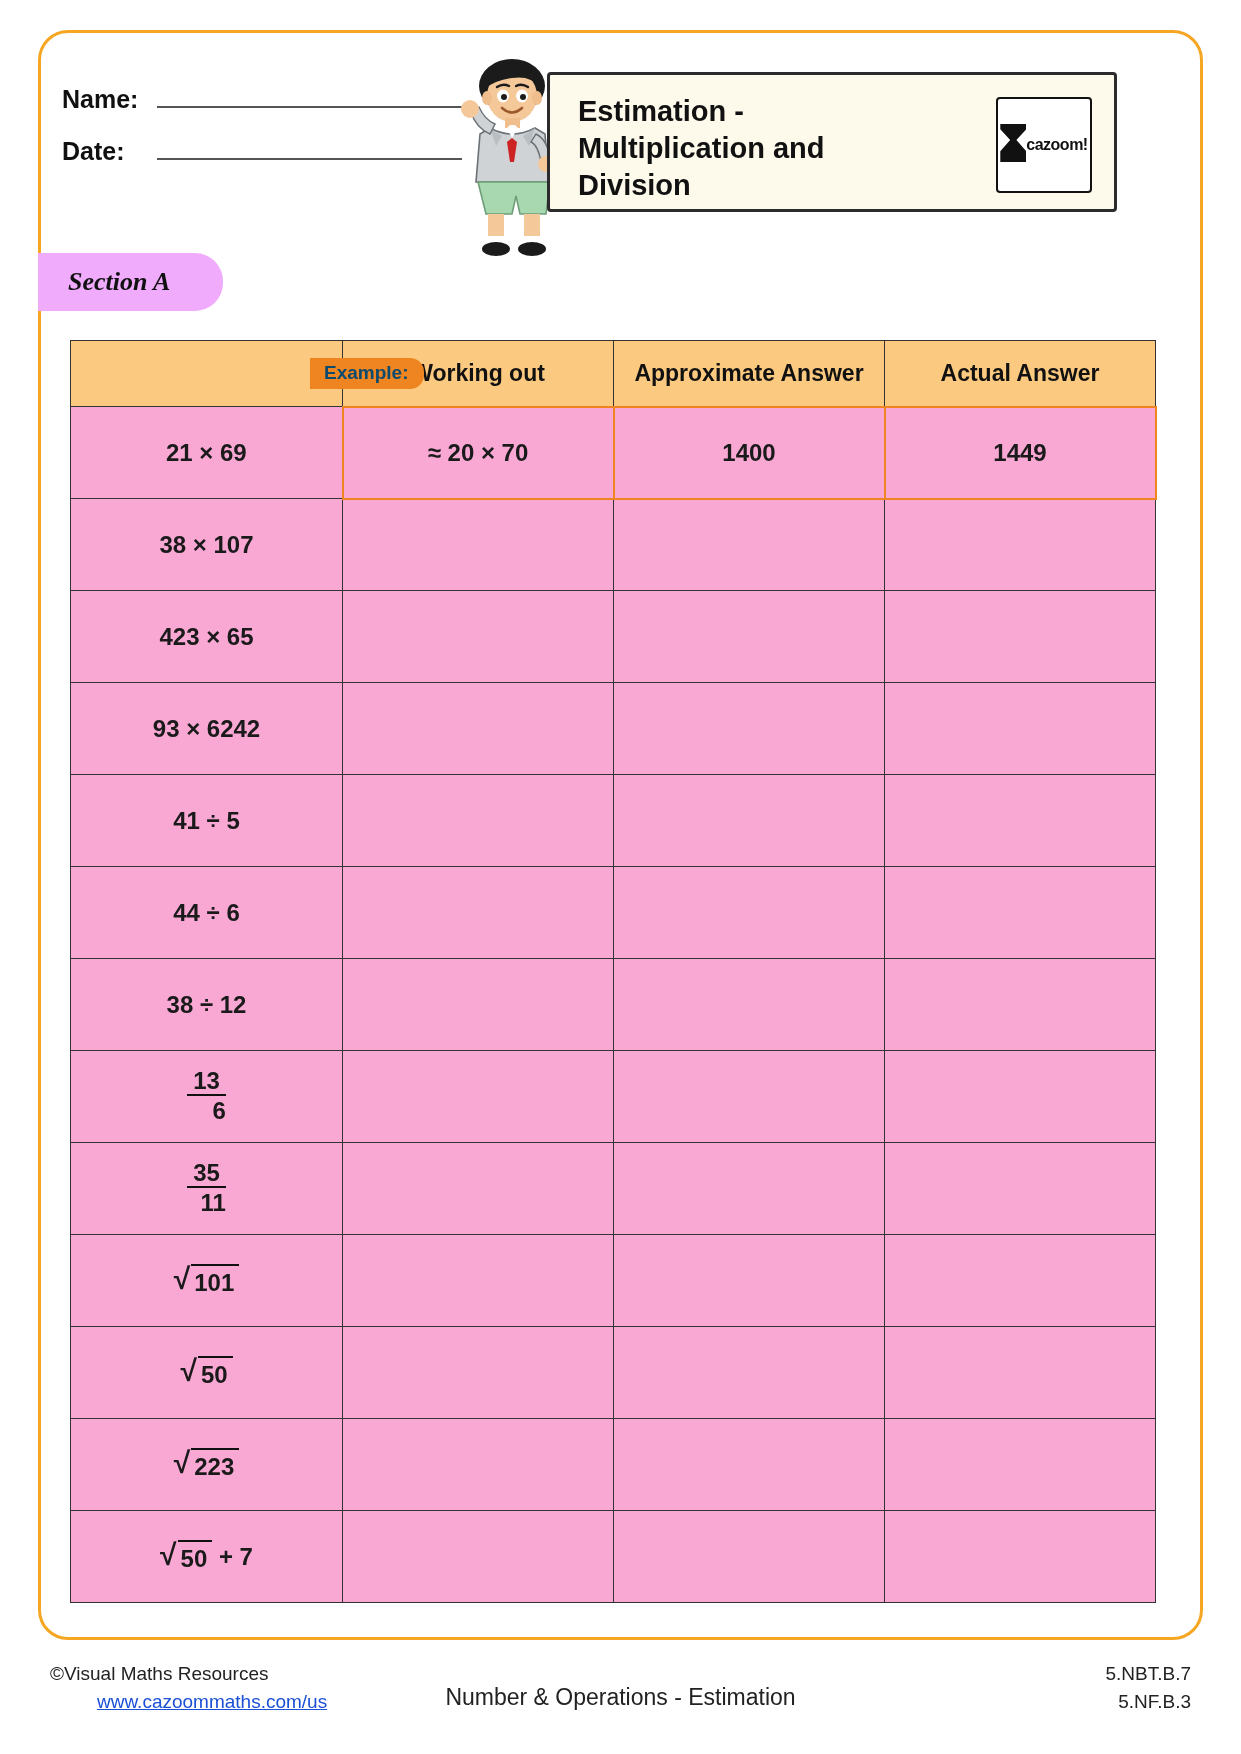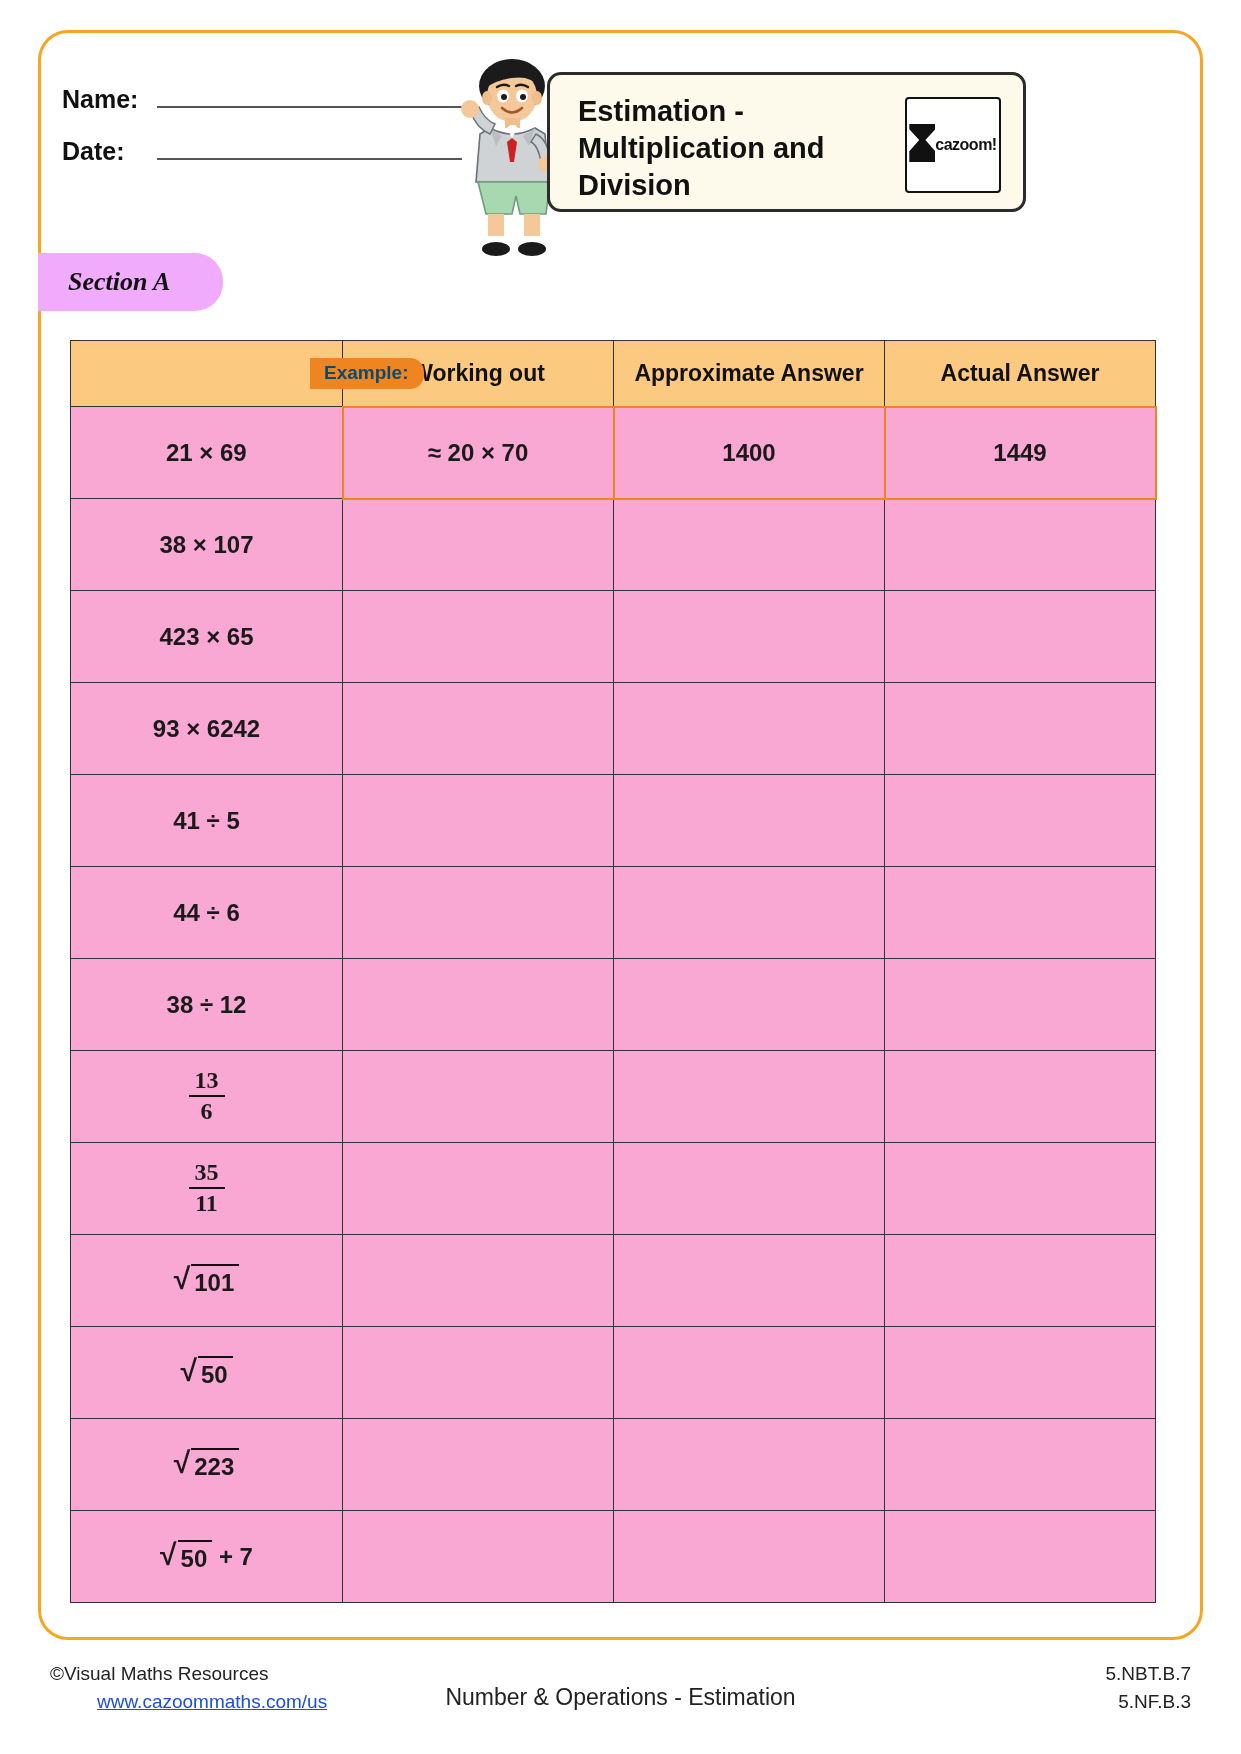--- a/index.html
+++ b/index.html
@@ -64,25 +64,25 @@
     left: 388px;
     top: -6px;
     width: 130px;
     height: 205px;
   }
 
   .title-box {
     position: absolute;
     left: 485px;
     top: 12px;
-    width: 479px;
+    width: 570px;
     height: 140px;
     background: #fdfaeb;
     border: 3px solid #2b2b2b;
-    border-radius: 14px;
+    border-radius: 4px;
     box-sizing: border-box;
   }
   .title-text {
     position: absolute;
     left: 28px;
     top: 18px;
     width: 340px;
     font-size: 29px;
     line-height: 1.28;
     font-weight: bold;
@@ -198,25 +198,24 @@
     font-size: 19px;
     font-weight: bold;
     padding: 4px 16px 5px 14px;
     border-radius: 0 14px 14px 0;
     z-index: 5;
   }
 
   
   .frac {
     display: inline-block;
-    text-align: center;
+    text-align: right;
     line-height: 1.05;
     font-size: 24px;
     font-weight: bold;
-    font-family: Liberation Serif, serif;
   }
   .frac .num {
     display: block;
     border-bottom: 2px solid #111;
     padding: 0 6px 1px 6px;
   }
   .frac .den {
     display: block;
     padding-top: 2px;
   }

